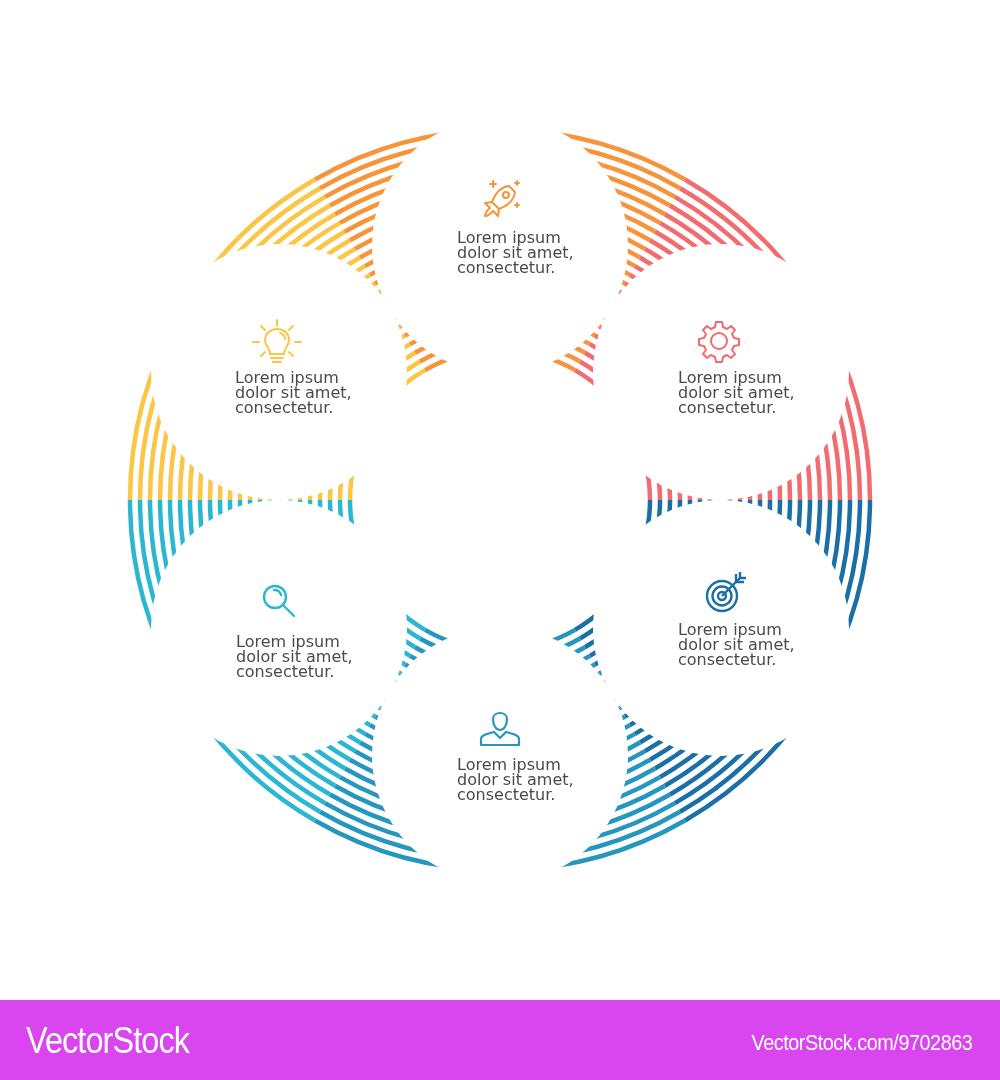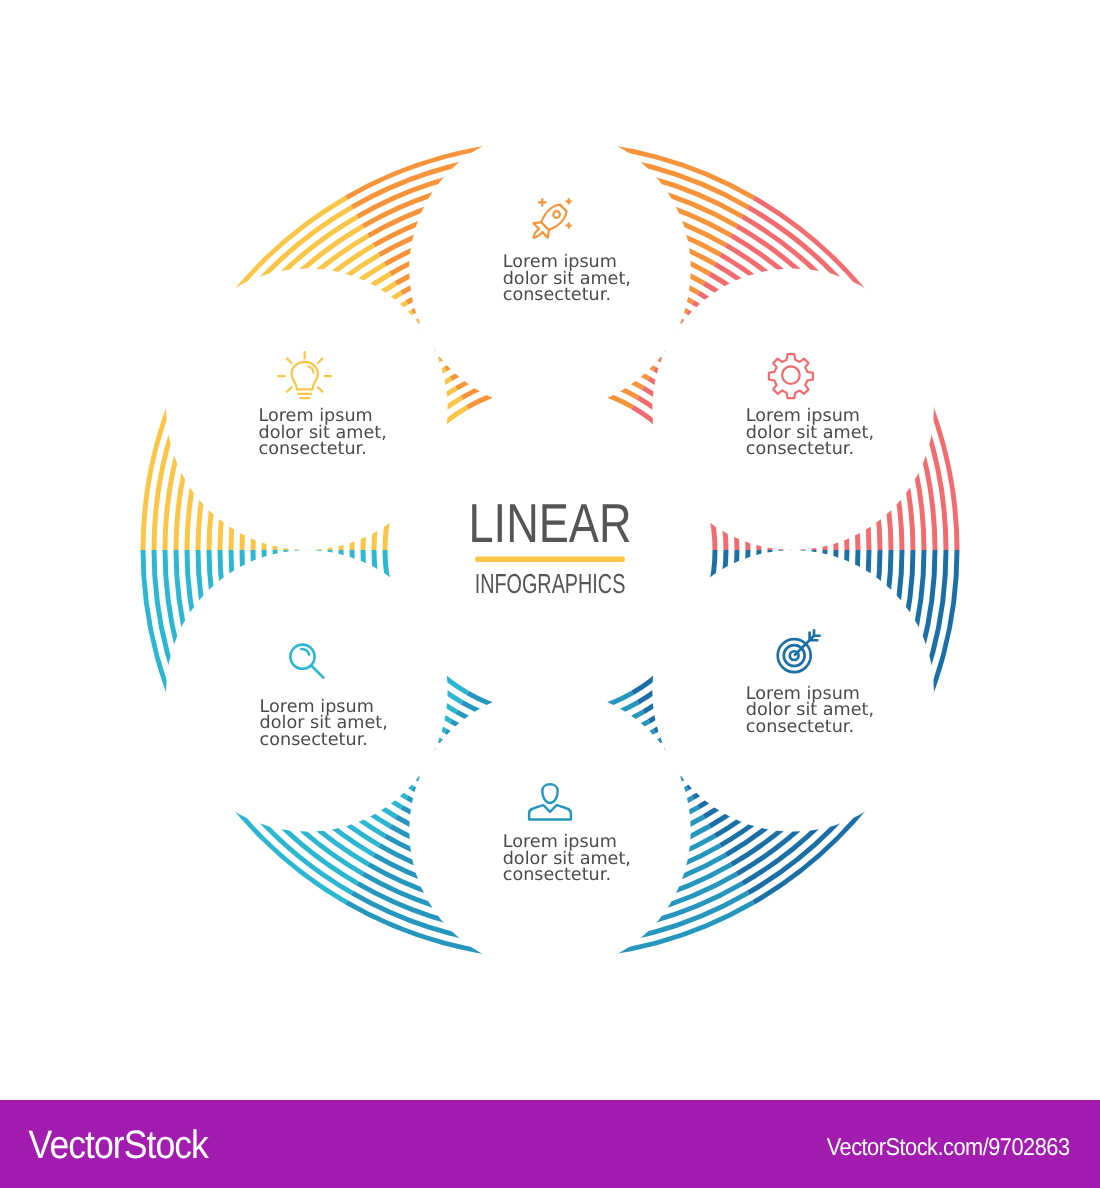--- a/index.html
+++ b/index.html
@@ -6,21 +6,21 @@
   body{width:1000px;height:1080px;position:relative;overflow:hidden;font-family:"Liberation Sans",sans-serif;}
   #canvas{position:absolute;left:0;top:0;width:1000px;height:1000px;background:#fff;}
   svg.rings{position:absolute;left:0;top:0;}
   .center{position:absolute;left:400px;top:448px;width:200px;text-align:center;}
   .title{font-family:"Liberation Sans",sans-serif;font-size:50px;color:#555;letter-spacing:0px;line-height:56px;transform:scaleX(0.82);transform-origin:center;}
   .divider{width:136px;height:5px;background:#fbc545;margin:2px auto 6px auto;border-radius:2px;}
   .subtitle{font-size:25px;color:#555;line-height:28px;transform:scaleX(0.72);transform-origin:center;}
   .block{position:absolute;width:140px;}
   .block .icon{width:40px;height:40px;margin-bottom:12px;}
   .block .txt{font-family:"DejaVu Sans",sans-serif;font-size:16px;line-height:15px;color:#4a4a4a;white-space:pre-line;}
-  #footer{position:absolute;left:0;top:1000px;width:1000px;height:80px;background:#a21caf;color:#fff;}
+  #footer{position:absolute;left:0;top:1000px;width:1000px;height:80px;background:#d946ef;color:#fff;}
   #footer .brand{position:absolute;left:26px;top:20px;font-size:36px;letter-spacing:-1px;transform:scaleX(0.9);transform-origin:left;}
   #footer .url{position:absolute;right:28px;top:30px;font-size:22px;letter-spacing:-0.5px;transform:scaleX(0.9);transform-origin:right;}
 </style>
 </head>
 <body>
 
 <div id="canvas">
   <svg class="rings" width="1000" height="1000" viewBox="0 0 1000 1000">
     <defs>
       <mask id="cutouts">
@@ -169,25 +169,20 @@
         <path d="M320.00 811.77 A360 360 0 0 1 140.00 500.00" stroke="#2bb6d1"></path>
         <path d="M130.00 500.00 A370 370 0 0 1 315.00 179.57" stroke="#fbc545"></path>
         <path d="M315.00 179.57 A370 370 0 0 1 685.00 179.57" stroke="#f7943a"></path>
         <path d="M685.00 179.57 A370 370 0 0 1 870.00 500.00" stroke="#f26b6f"></path>
         <path d="M870.00 500.00 A370 370 0 0 1 685.00 820.43" stroke="#1b6fa7"></path>
         <path d="M685.00 820.43 A370 370 0 0 1 315.00 820.43" stroke="#2596be"></path>
         <path d="M315.00 820.43 A370 370 0 0 1 130.00 500.00" stroke="#2bb6d1"></path>
       </g>
   </svg>
 
-  <div class="center">
-    <div class="title">LINEAR</div>
-    <div class="divider"></div>
-    <div class="subtitle">INFOGRAPHICS</div>
-  </div>
 
   <div class="block" style="left:457px;top:178px;">
     <div class="icon" style="margin-left:22px;">
       <svg width="44" height="44" viewBox="0 0 44 44" fill="none" stroke="#f7943a" stroke-width="2" stroke-linecap="round" stroke-linejoin="round">
         <path d="M30 8 C22 9 16 16 13 24 L20 31 C28 28 35 22 36 14 Z"></path>
         <circle cx="27" cy="17" r="3"></circle>
         <path d="M13 24 L6 25 L11 30"></path>
         <path d="M20 31 L19 38 L14 33"></path>
         <path d="M11 30 C8 32 6 36 6 38 C8 38 12 36 14 33"></path>
         <path d="M14 3 V9 M11 6 H17"></path>

